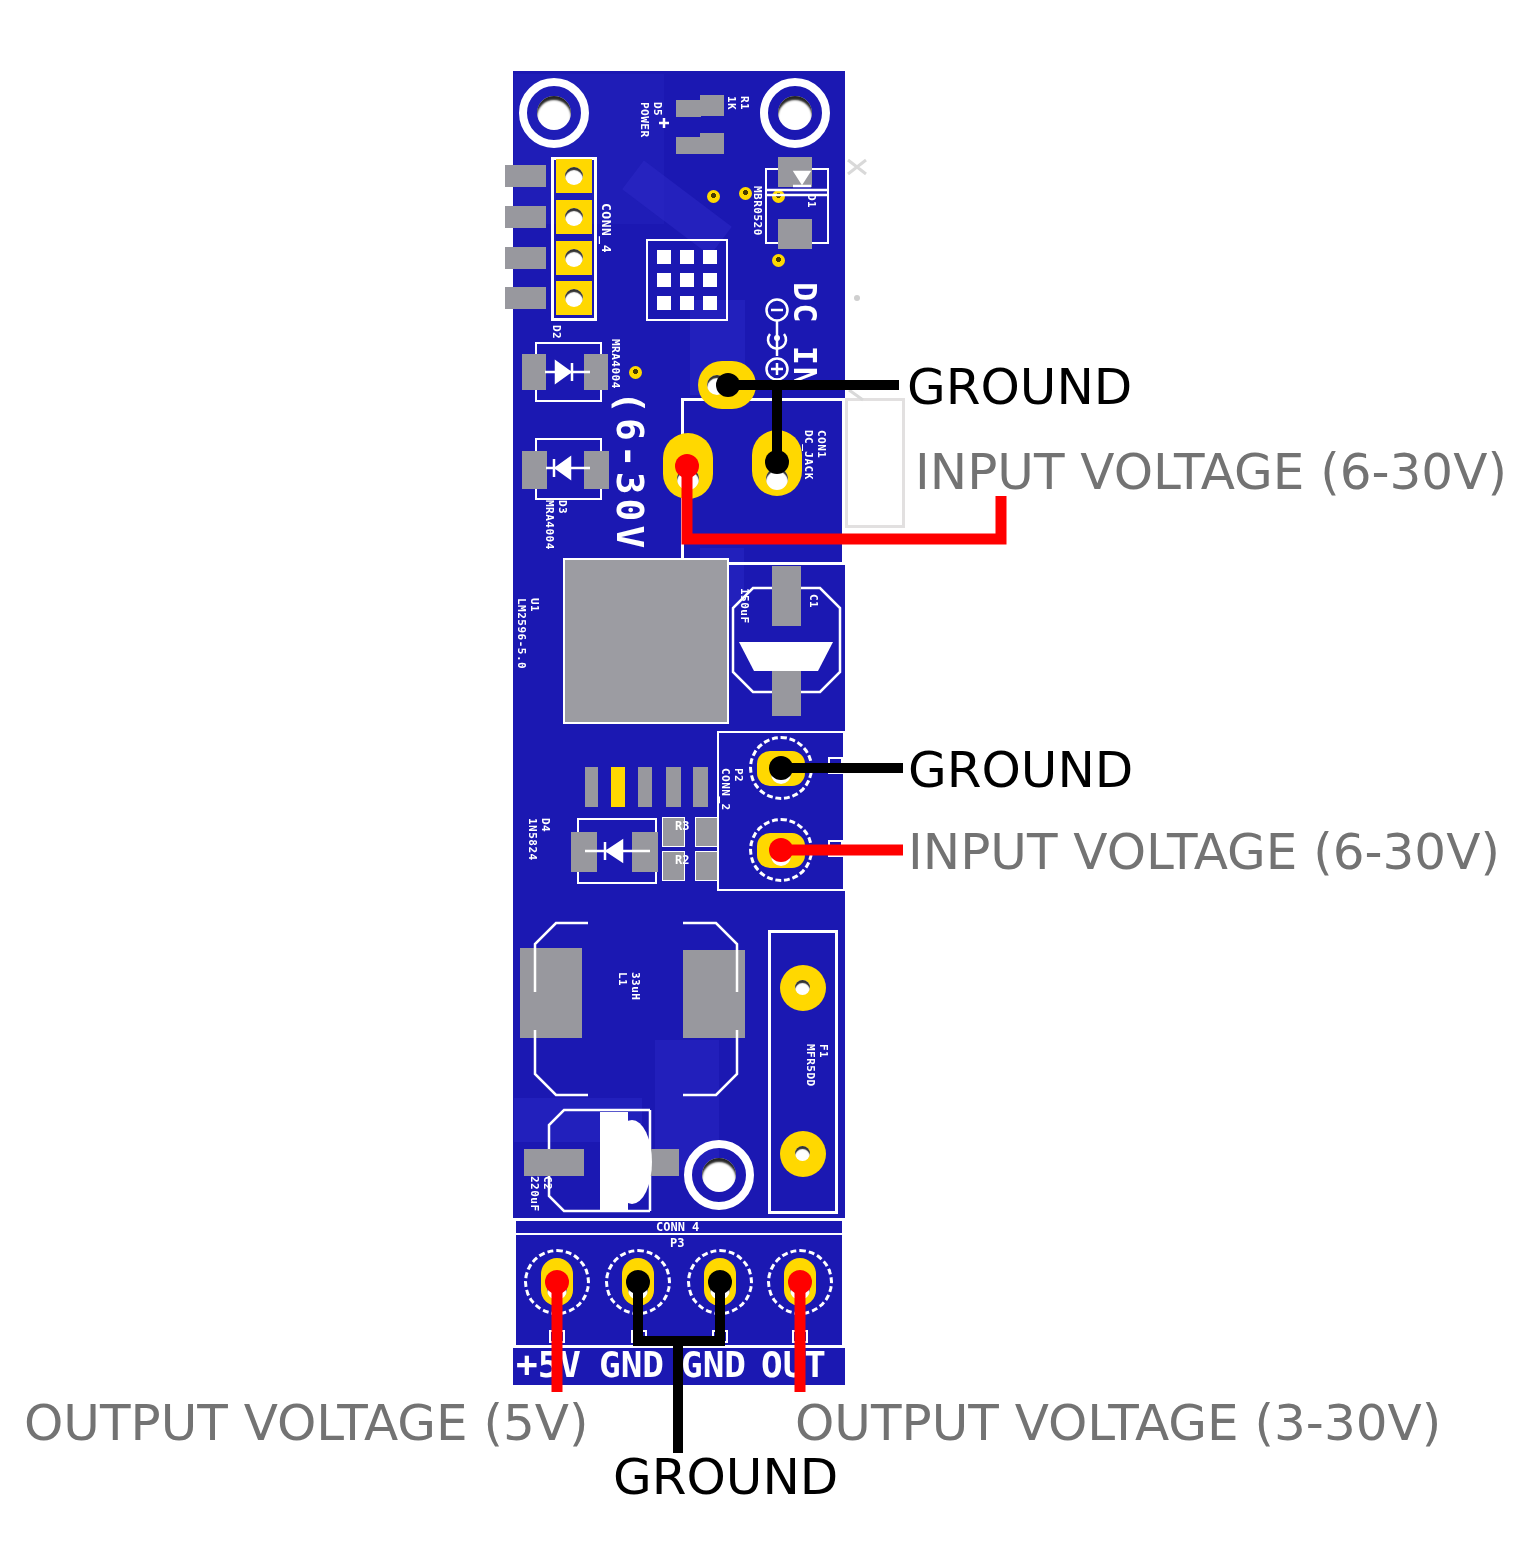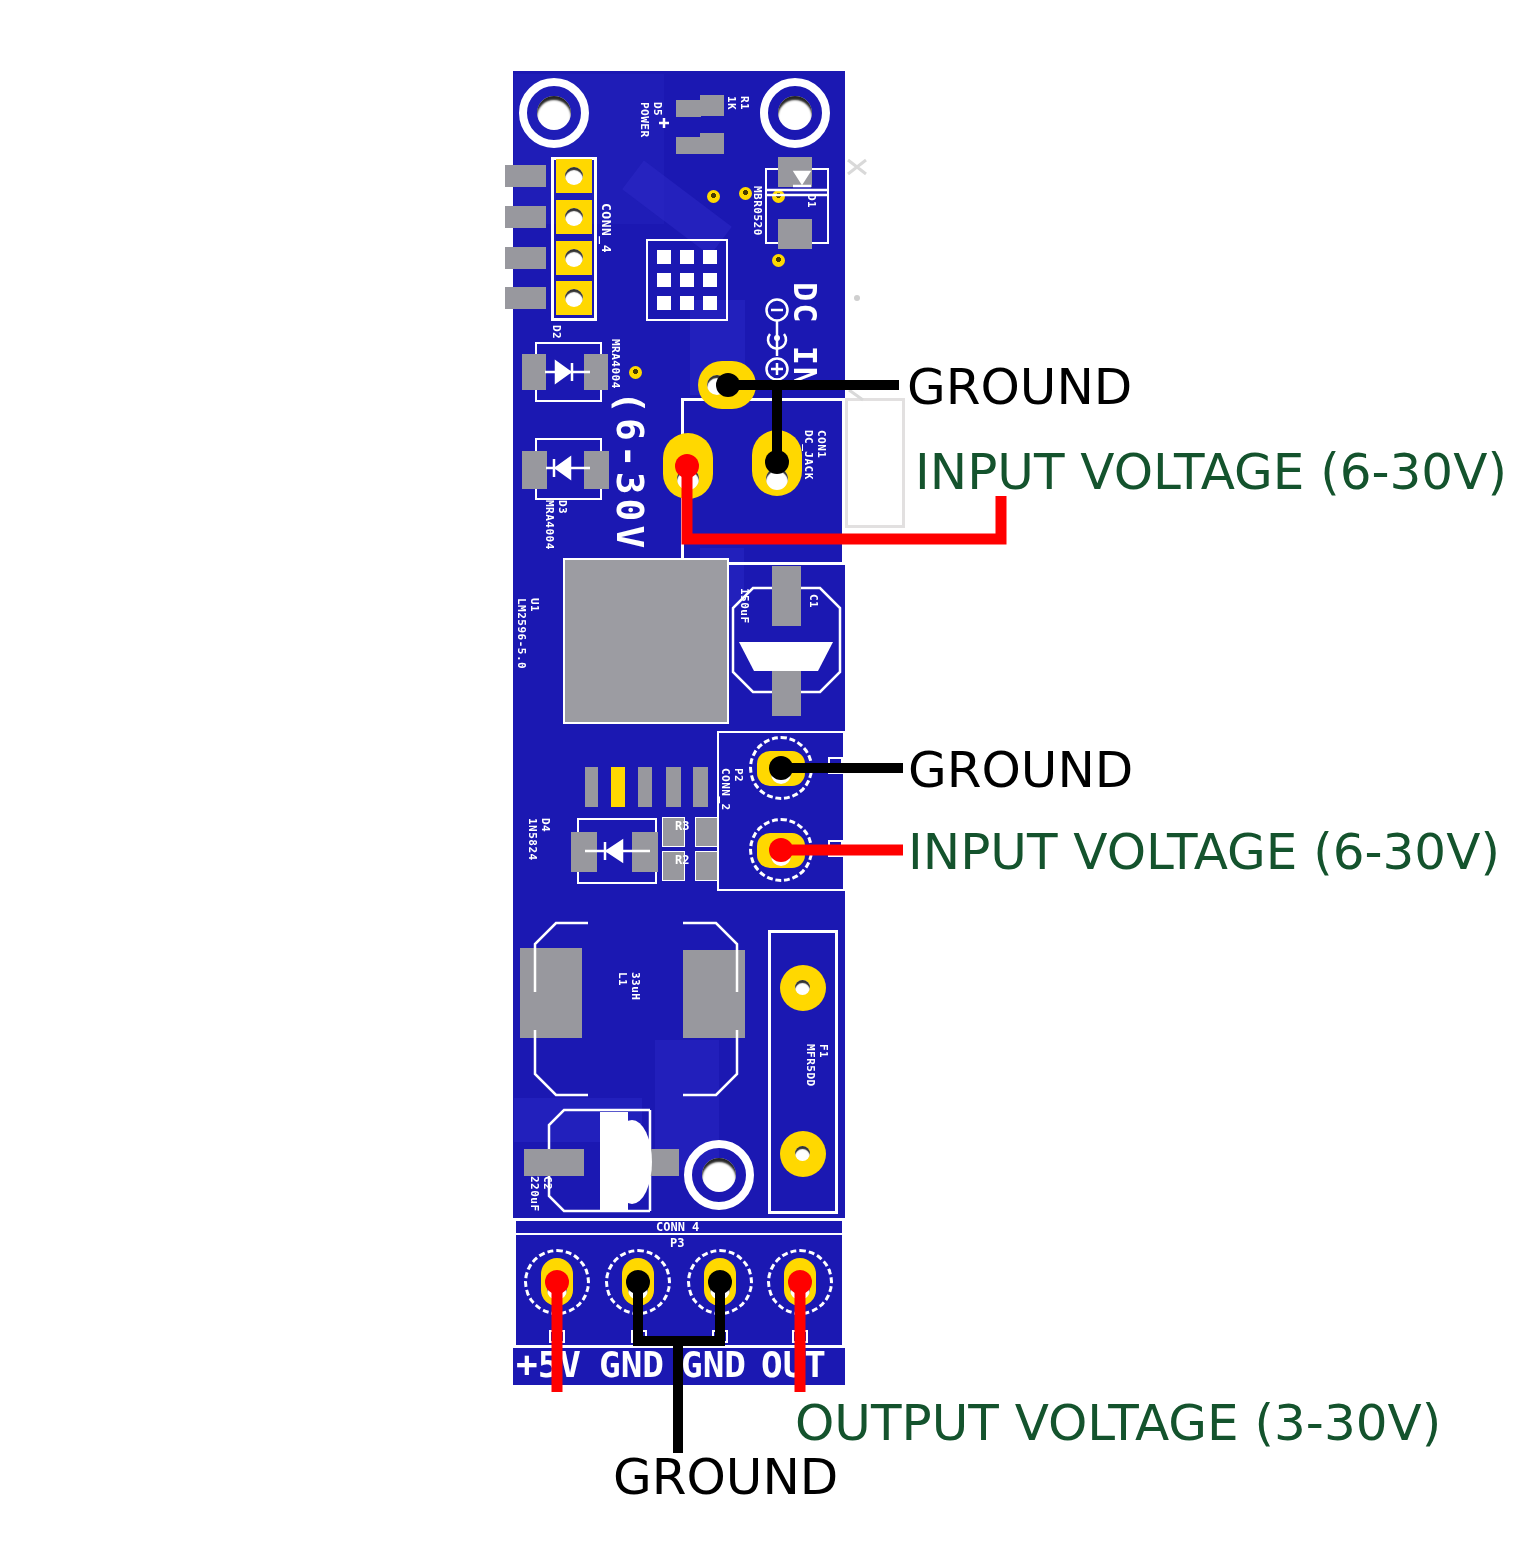--- a/index.html
+++ b/index.html
@@ -19,21 +19,21 @@
             box-shadow:inset 0 4px 2px rgba(0,0,0,.85)}
   .dashpad{position:absolute;border:3px dashed #fff;border-radius:50%}
   .silk{color:#fff;font:bold 13px/15px "DejaVu Sans Mono",monospace;letter-spacing:.5px;white-space:nowrap}
   .silk.small{font-size:11px;line-height:13px}
   .vtext{position:absolute;transform-origin:0 0;transform:rotate(90deg) translateY(-100%)}
   .hsilk{position:absolute;color:#fff;font:bold 12px/14px "DejaVu Sans Mono",monospace;white-space:nowrap}
   .big-silk{font:bold 38px/40px "DejaVu Sans Mono",monospace;letter-spacing:4px;color:#fff}
   .dcin-silk{font:bold 32px/34px "DejaVu Sans Mono",monospace;letter-spacing:2px;color:#fff}
   .pin-label{position:absolute;color:#fff;font:bold 36px/38px "DejaVu Sans Mono",monospace}
   .ann{position:absolute;font:50px "DejaVu Sans",sans-serif;white-space:nowrap}
-  .ann.red{color:#14532d}
+  .ann.red{color:#737373}
   .ann.blk{color:#000000}
   svg.overlay{position:absolute;left:0;top:0;pointer-events:none}
   .notch{position:absolute;border:2px solid #fff}
   .grid9{position:absolute;left:646px;top:239px;width:82px;height:82px;border:2px solid #fff}
   .gsq{position:absolute;width:14px;height:14px;background:#fff}
 </style>
 </head>
 <body>
 
 <div class="canvas">
@@ -305,16 +305,17 @@
       <circle cx="781" cy="850" r="12"></circle>
       <circle cx="557" cy="1282" r="12"></circle>
       <circle cx="800" cy="1282" r="12"></circle>
     </g>
   </svg>
 
   <div class="ann blk" style="left:907px;top:358px">GROUND</div>
   <div class="ann red" style="left:915px;top:443px">INPUT VOLTAGE (6-30V)</div>
   <div class="ann blk" style="left:908px;top:741px">GROUND</div>
   <div class="ann red" style="left:908px;top:823px">INPUT VOLTAGE (6-30V)</div>
+  <div class="ann red" style="left:24px;top:1394px">OUTPUT VOLTAGE (5V)</div>
   <div class="ann blk" style="left:613px;top:1448px">GROUND</div>
   <div class="ann red" style="left:795px;top:1394px">OUTPUT VOLTAGE (3-30V)</div>
 
 </div>
 
 </body></html>

